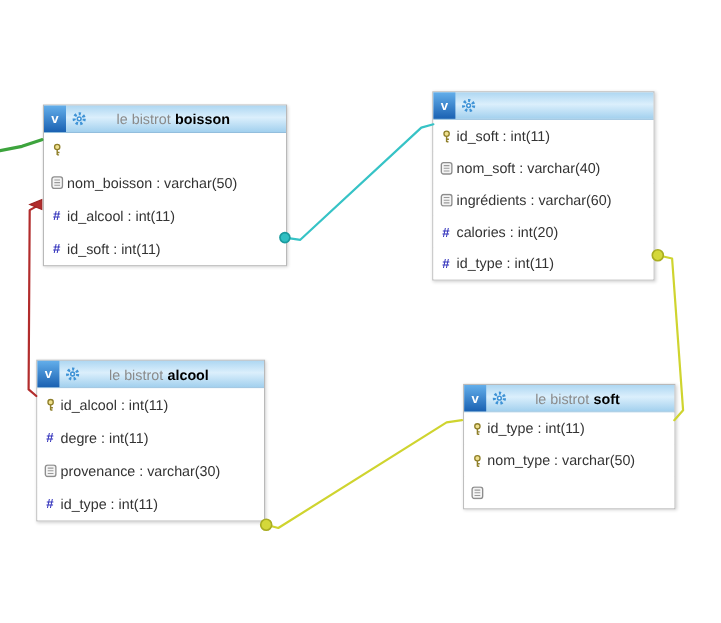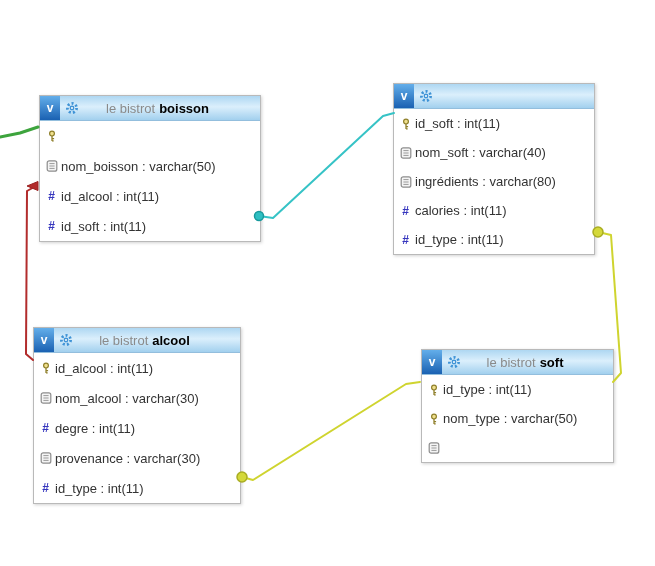--- a/index.html
+++ b/index.html
@@ -139,25 +139,25 @@
           </svg>
         </span>
       <span class="field-text">nom_soft : varchar(40)</span>
     </div>
     <div class="field-row">
       <span class="field-icon">
           <svg width="12" height="12">
             <use href="#sym-text"></use>
           </svg>
         </span>
-      <span class="field-text">ingrédients : varchar(80)</span>
-    </div>
-    <div class="field-row">
-      <span class="field-icon num-glyph">#</span>
-      <span class="field-text">calories : int(11)</span>
+      <span class="field-text">ingrédients : varchar(60)</span>
+    </div>
+    <div class="field-row">
+      <span class="field-icon num-glyph">#</span>
+      <span class="field-text">calories : int(20)</span>
     </div>
     <div class="field-row">
       <span class="field-icon num-glyph">#</span>
       <span class="field-text">id_type : int(11)</span>
     </div>
   </div>
 
   <div class="db-table" id="table-alcool">
     <div class="table-header">
       <span class="v-toggle">v</span>
@@ -170,28 +170,20 @@
         <span>le bistrot</span><span class="tbl-name">alcool</span>
       </span>
     </div>
     <div class="field-row">
       <span class="field-icon">
           <svg width="12" height="12">
             <use href="#sym-key"></use>
           </svg>
         </span>
       <span class="field-text">id_alcool : int(11)</span>
-    </div>
-    <div class="field-row">
-      <span class="field-icon">
-          <svg width="12" height="12">
-            <use href="#sym-text"></use>
-          </svg>
-        </span>
-      <span class="field-text">nom_alcool : varchar(30)</span>
     </div>
     <div class="field-row">
       <span class="field-icon num-glyph">#</span>
       <span class="field-text">degre : int(11)</span>
     </div>
     <div class="field-row">
       <span class="field-icon">
           <svg width="12" height="12">
             <use href="#sym-text"></use>
           </svg>

